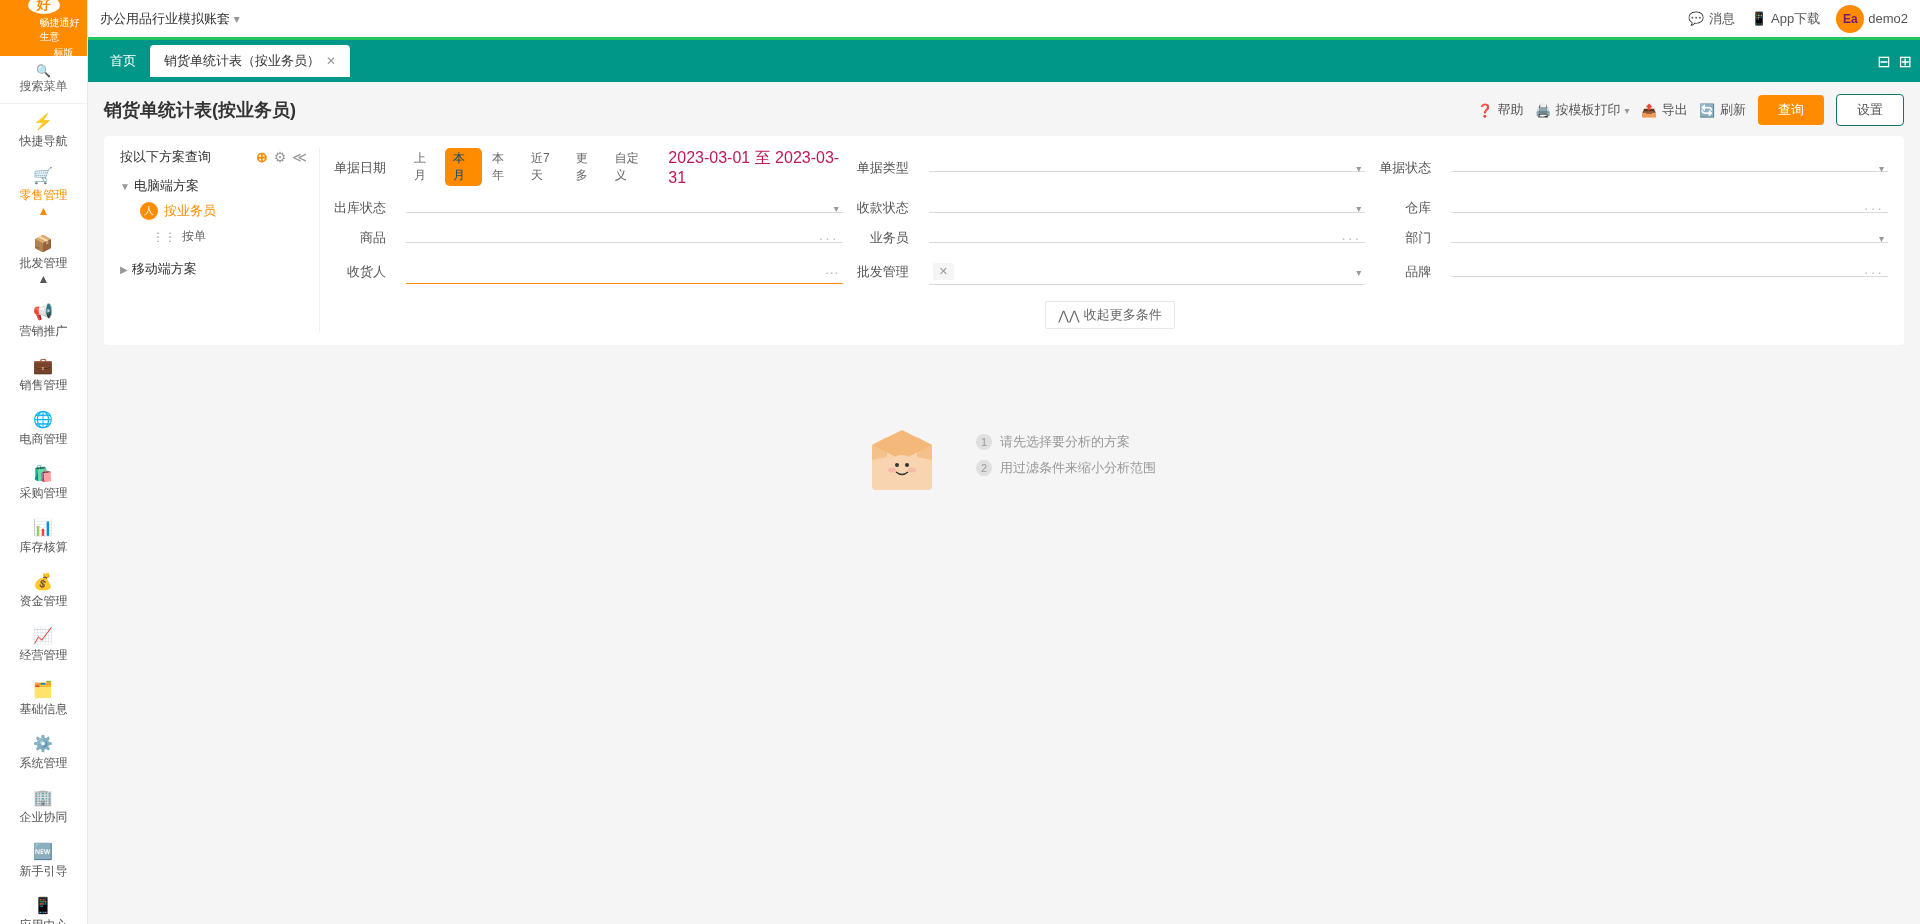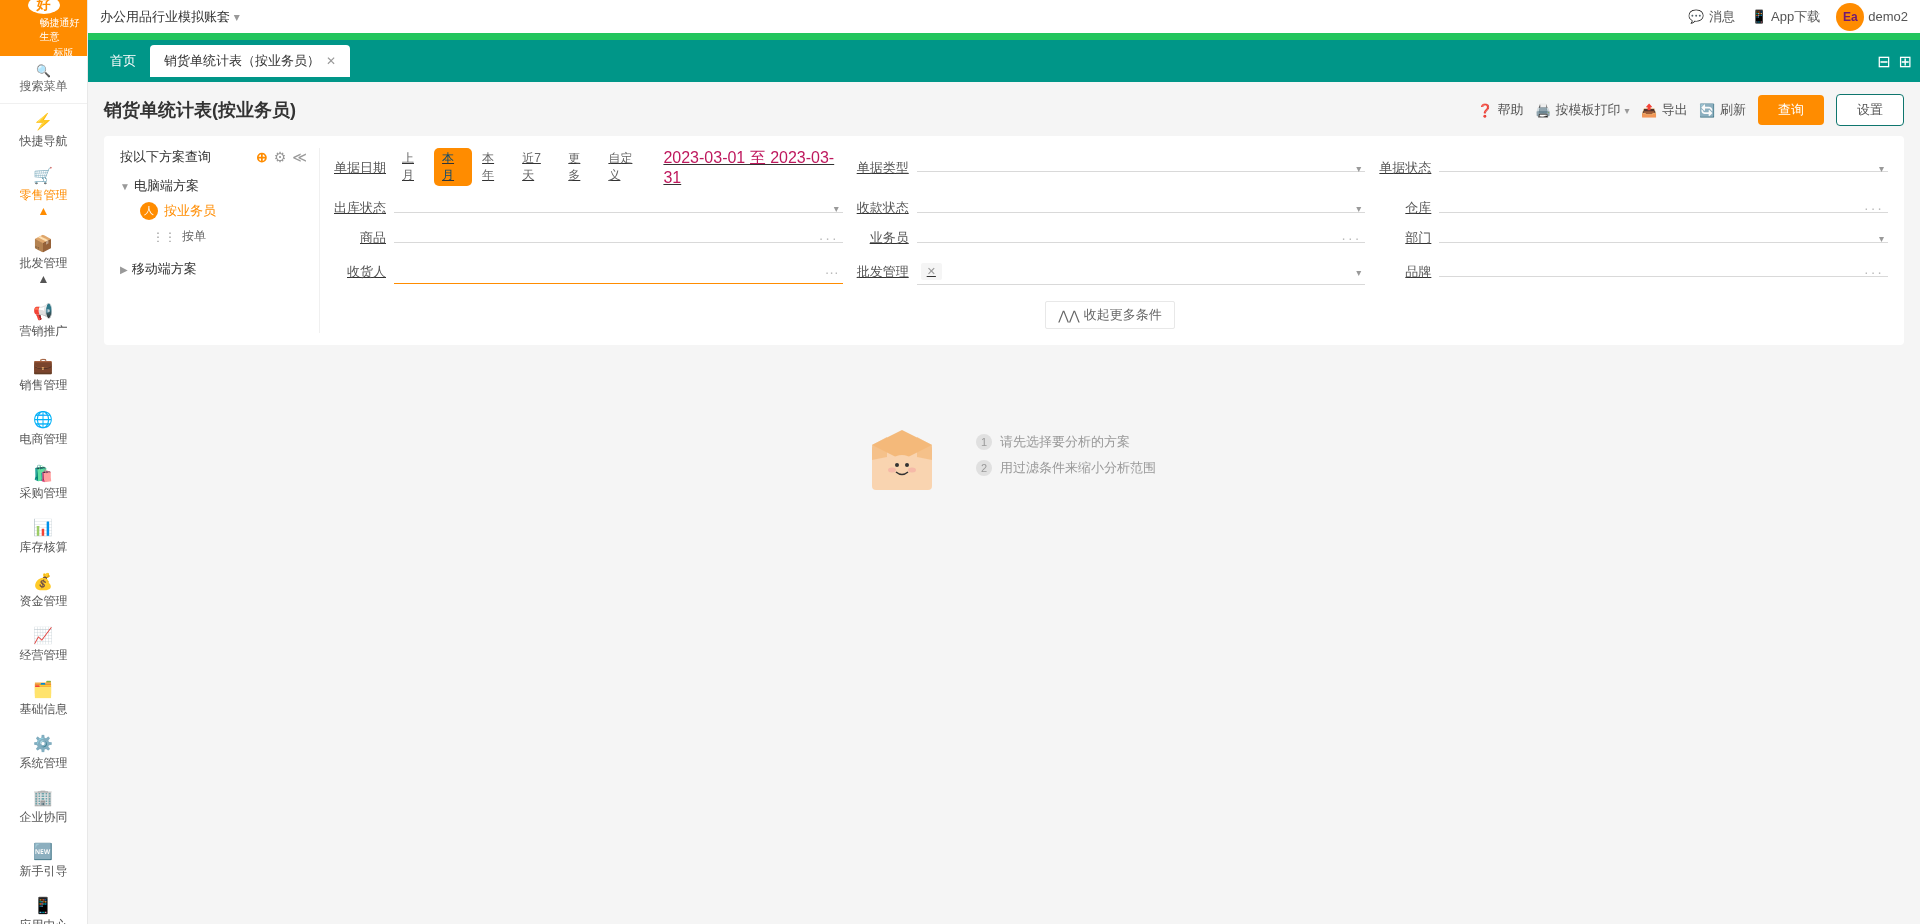--- a/index.html
+++ b/index.html
@@ -76,21 +76,21 @@
       flex: 1;
       display: flex;
       flex-direction: column;
       overflow: hidden;
     }
 
     
     .topbar {
       height: 40px;
       background: #fff;
-      border-bottom: 7px solid #22c55e;
+      border-bottom: 3px solid #22c55e;
       display: flex;
       align-items: center;
       padding: 0 12px;
       flex-shrink: 0;
     }
     .topbar-title {
       font-size: 13px;
       color: #333;
       flex: 1;
     }
@@ -305,22 +305,21 @@
     .filter-row {
       display: flex;
       align-items: center;
       margin-bottom: 12px;
       gap: 12px;
     }
     .filter-field {
       display: flex;
       align-items: center;
       flex: 1;
-      gap: 8px;
-      text-decoration: underline;
+      gap: 20px;
     }
     .filter-label {
       font-size: 13px;
       color: #555;
       white-space: nowrap;
       min-width: 54px;
       text-align: right;
     }
     .filter-control {
       flex: 1;

